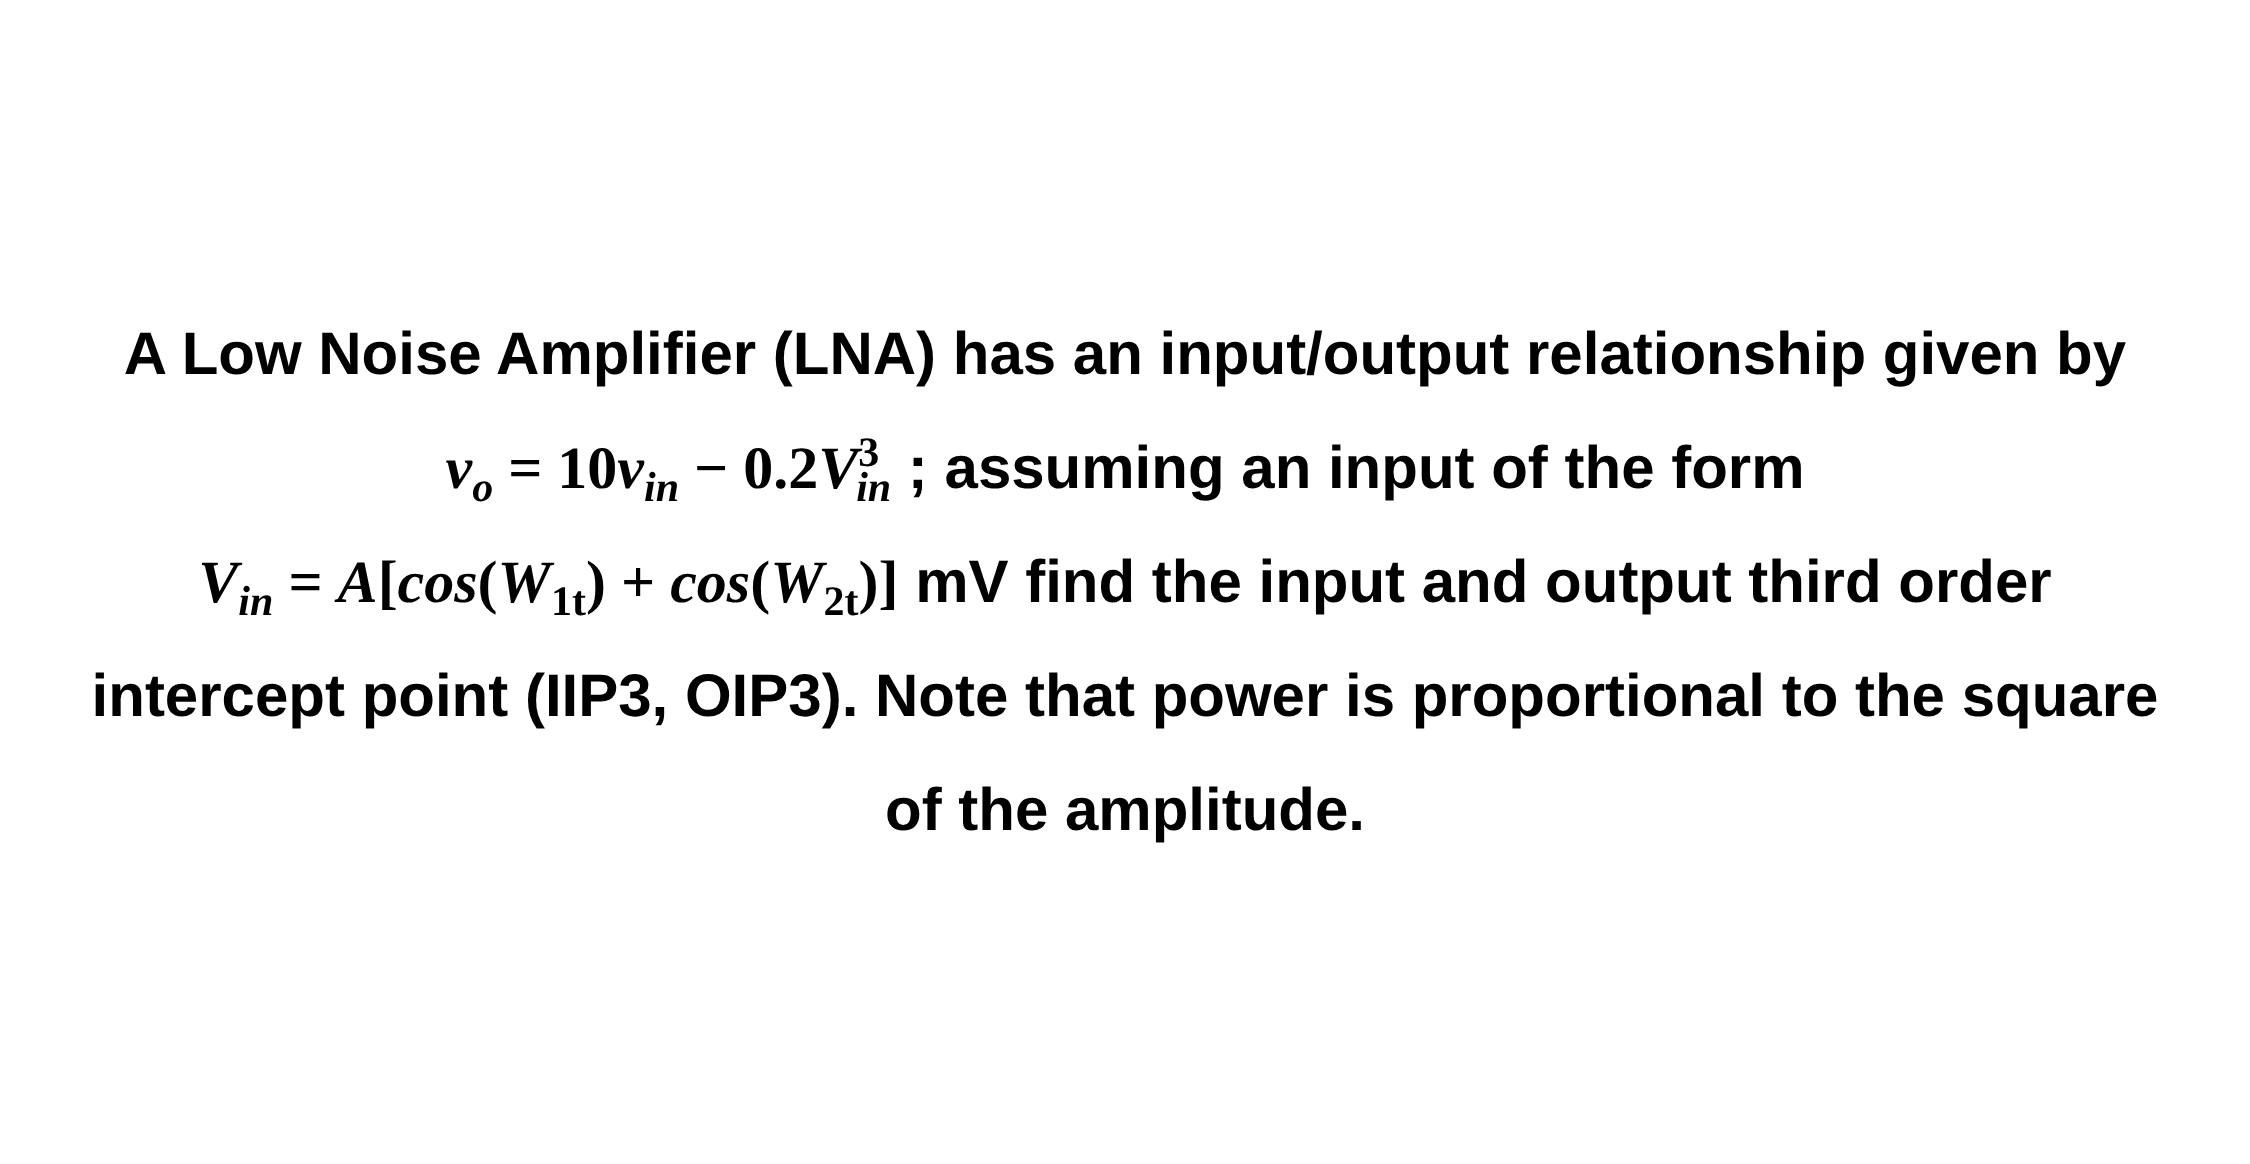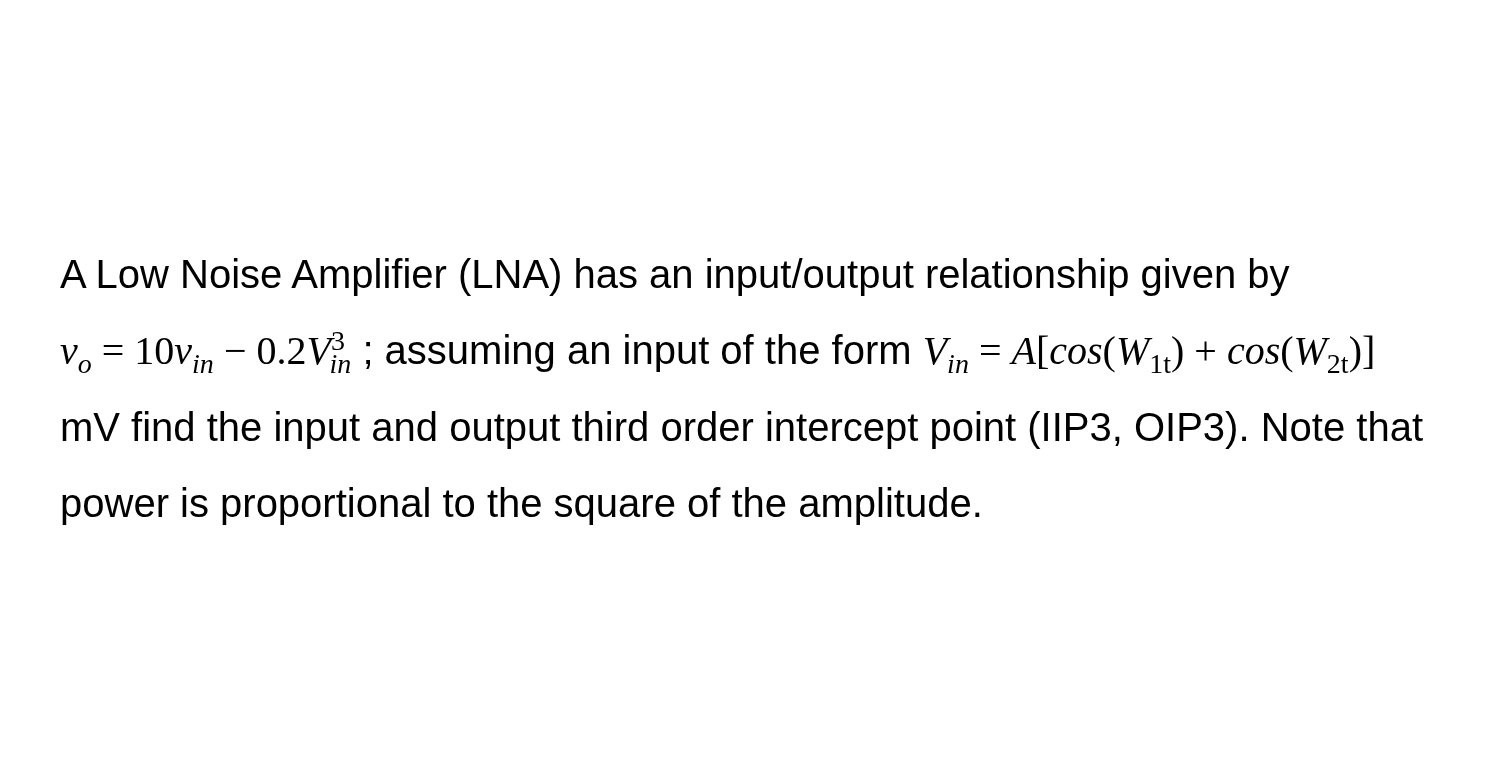--- a/index.html
+++ b/index.html
@@ -10,21 +10,22 @@
       background: #ffffff;
       font-family: -apple-system, BlinkMacSystemFont, "Segoe UI", Helvetica, Arial, sans-serif;
       color: #000;
       display: flex;
       align-items: center;
     }
     .content {
       padding: 0 60px;
       font-size: 40px;
       line-height: 1.9;
-      font-weight: 400;
+      font-weight: 700;
+      text-align: center;
     }
     .math {
       font-family: "Cambria Math", "Times New Roman", Georgia, serif;
       font-style: italic;
     }
     .mup {
       font-style: normal;
     }
     sub {
       font-size: 0.7em;

